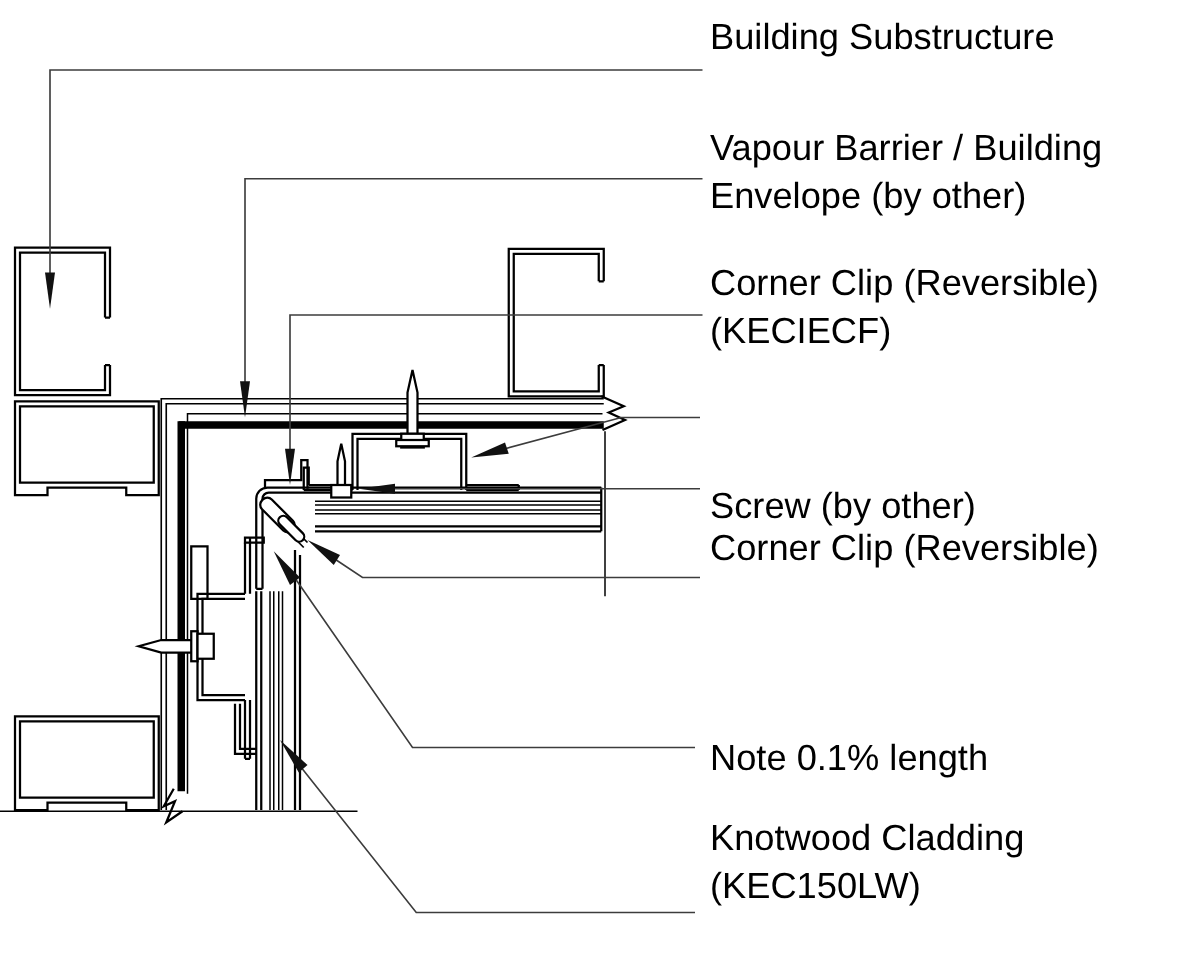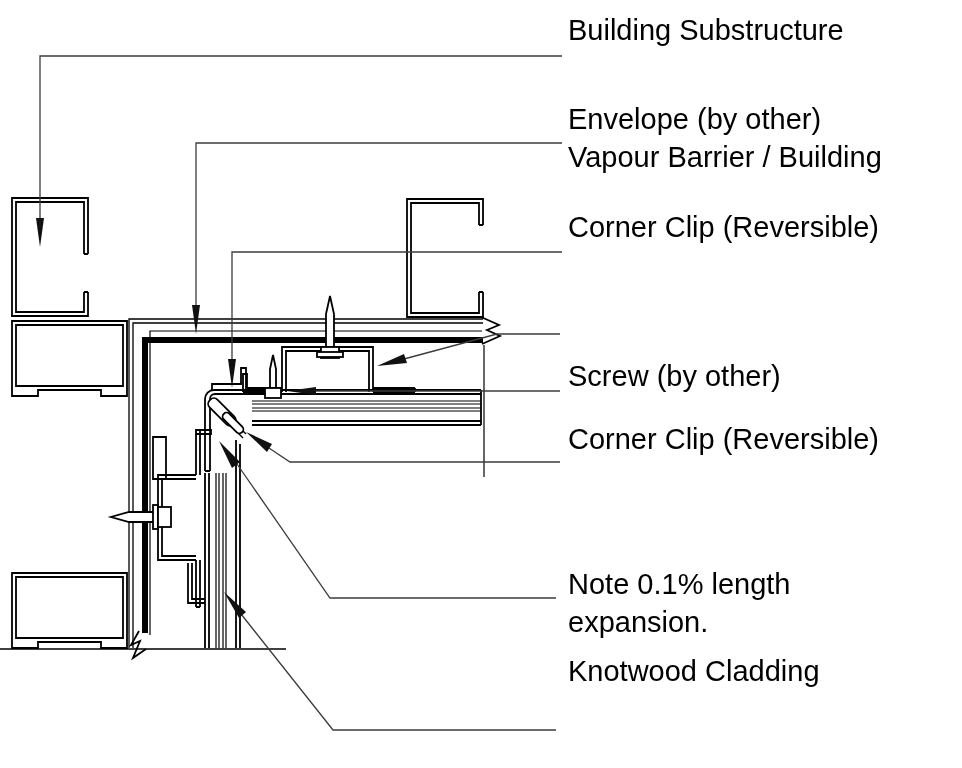--- a/index.html
+++ b/index.html
@@ -127,34 +127,35 @@
       <polygon points="246,432 272,444 267,452"></polygon>
       <polygon points="219,441 240,462 232,468"></polygon>
       <polygon points="224,592 246,612 239,618"></polygon>
     </g>
   </svg>
 
   <div class="label" style="top:11px">
     <span>Building Substructure</span>
   </div>
   <div class="label" style="top:100px">
+    <span>Vapour Barrier / Building</span>
     <span>Envelope (by other)</span>
-    <span>Vapour Barrier / Building</span>
   </div>
   <div class="label" style="top:208px">
     <span>Corner Clip (Reversible)</span>
+    <span>(KECIECF)</span>
   </div>
-  <div class="label" style="top:357px">
+  <div class="label" style="top:386px">
     <span>Screw (by other)</span>
     <span></span>
   </div>
   <div class="label" style="top:420px">
     <span>Corner Clip (Reversible)</span>
   </div>
-  <div class="label" style="top:565px">
+  <div class="label" style="top:588px">
     <span>Note 0.1% length</span>
-    <span>expansion.</span>
   </div>
   <div class="label" style="top:652px">
     <span>Knotwood Cladding</span>
+    <span>(KEC150LW)</span>
   </div>
 
 </div>
 
 </body></html>

